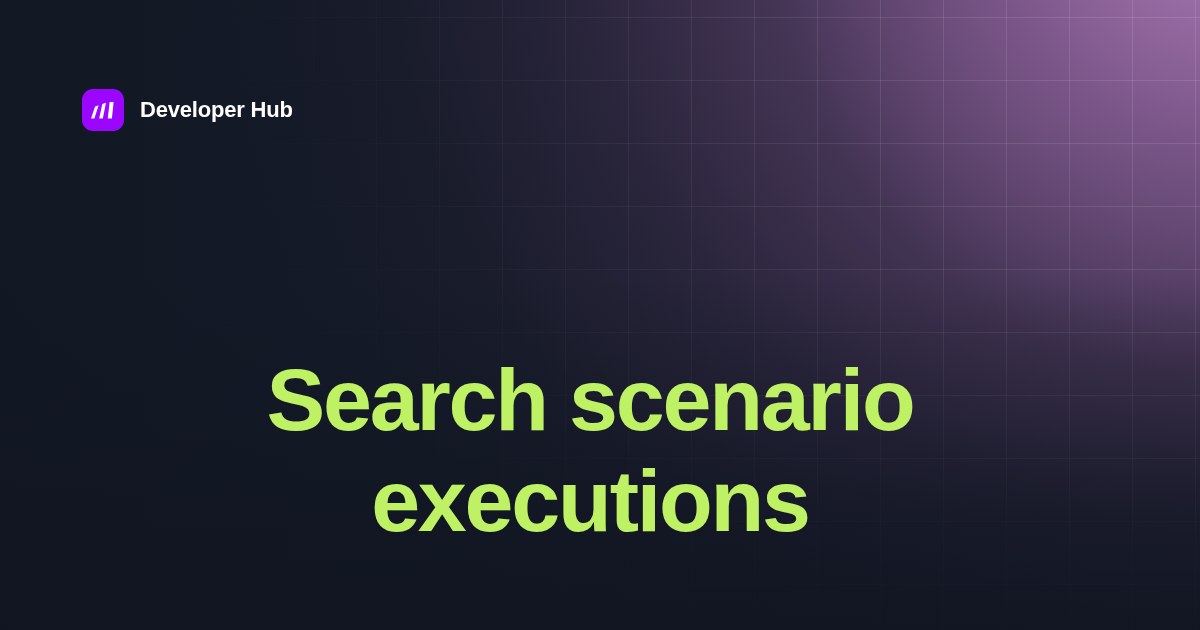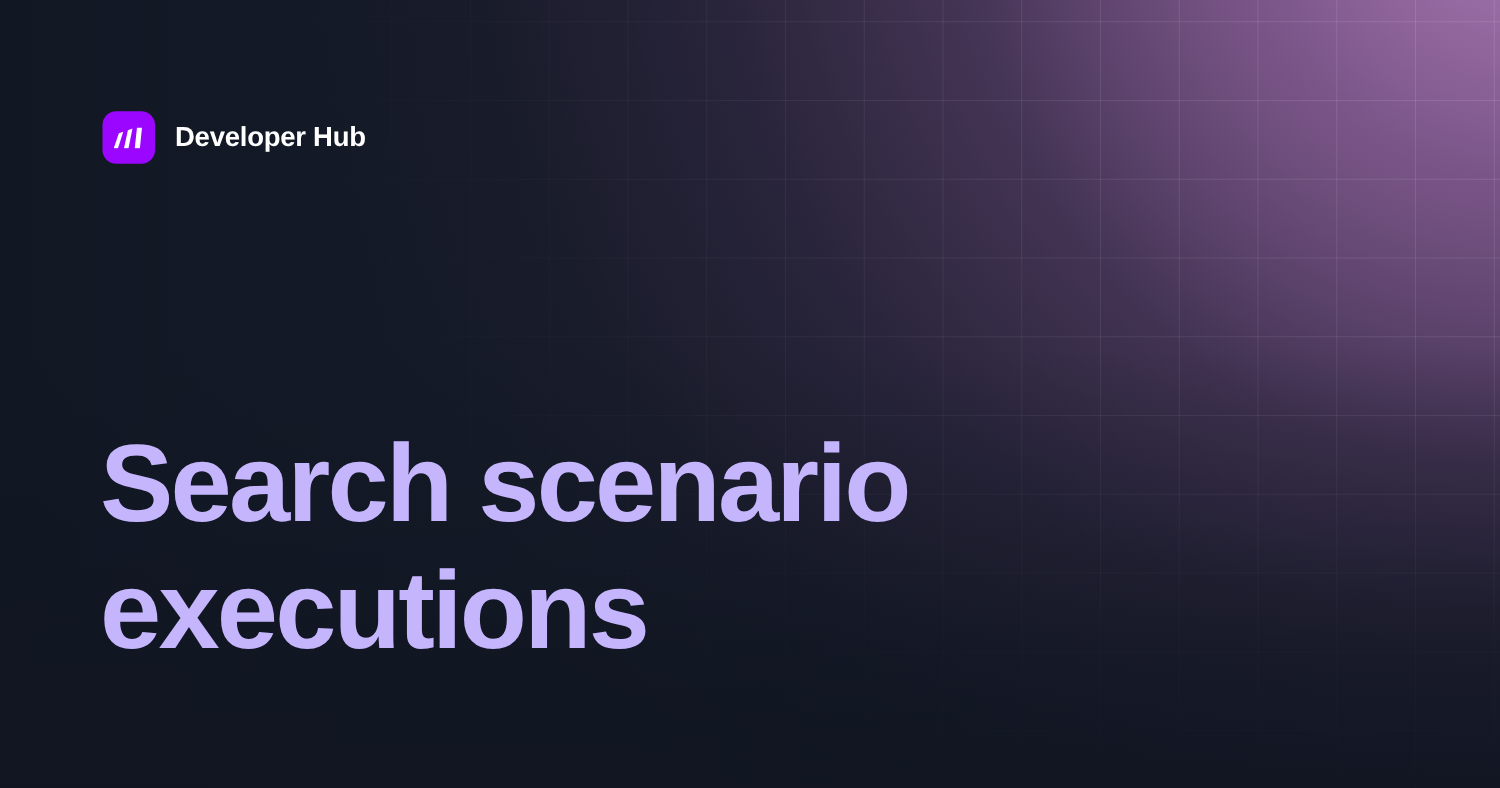--- a/index.html
+++ b/index.html
@@ -10,20 +10,21 @@
   body {
     font-family: "Liberation Sans", sans-serif;
   }
 
   .og-card {
     position: relative;
     width: 1200px;
     height: 630px;
     overflow: hidden;
     background: #141a27;
+    text-align: center;
   }
 
   
   .bg-base {
     position: absolute;
     inset: 0;
     background: #141a27;
   }
   
   .bg-glow {
@@ -126,23 +127,23 @@
     font-size: 22px;
     font-weight: 700;
     letter-spacing: -0.2px;
     line-height: 1;
     white-space: nowrap;
   }
 
   .headline {
     position: absolute;
     left: 80px;
-    top: 336px;
+    top: 349px;
     width: 1020px;
-    color: #c4b5fd;
+    color: #bef264;
     font-size: 88px;
     font-weight: 700;
     line-height: 101px;
     letter-spacing: -2.2px;
     margin: 0;
   }
 </style>
 </head>
 <body>
 

